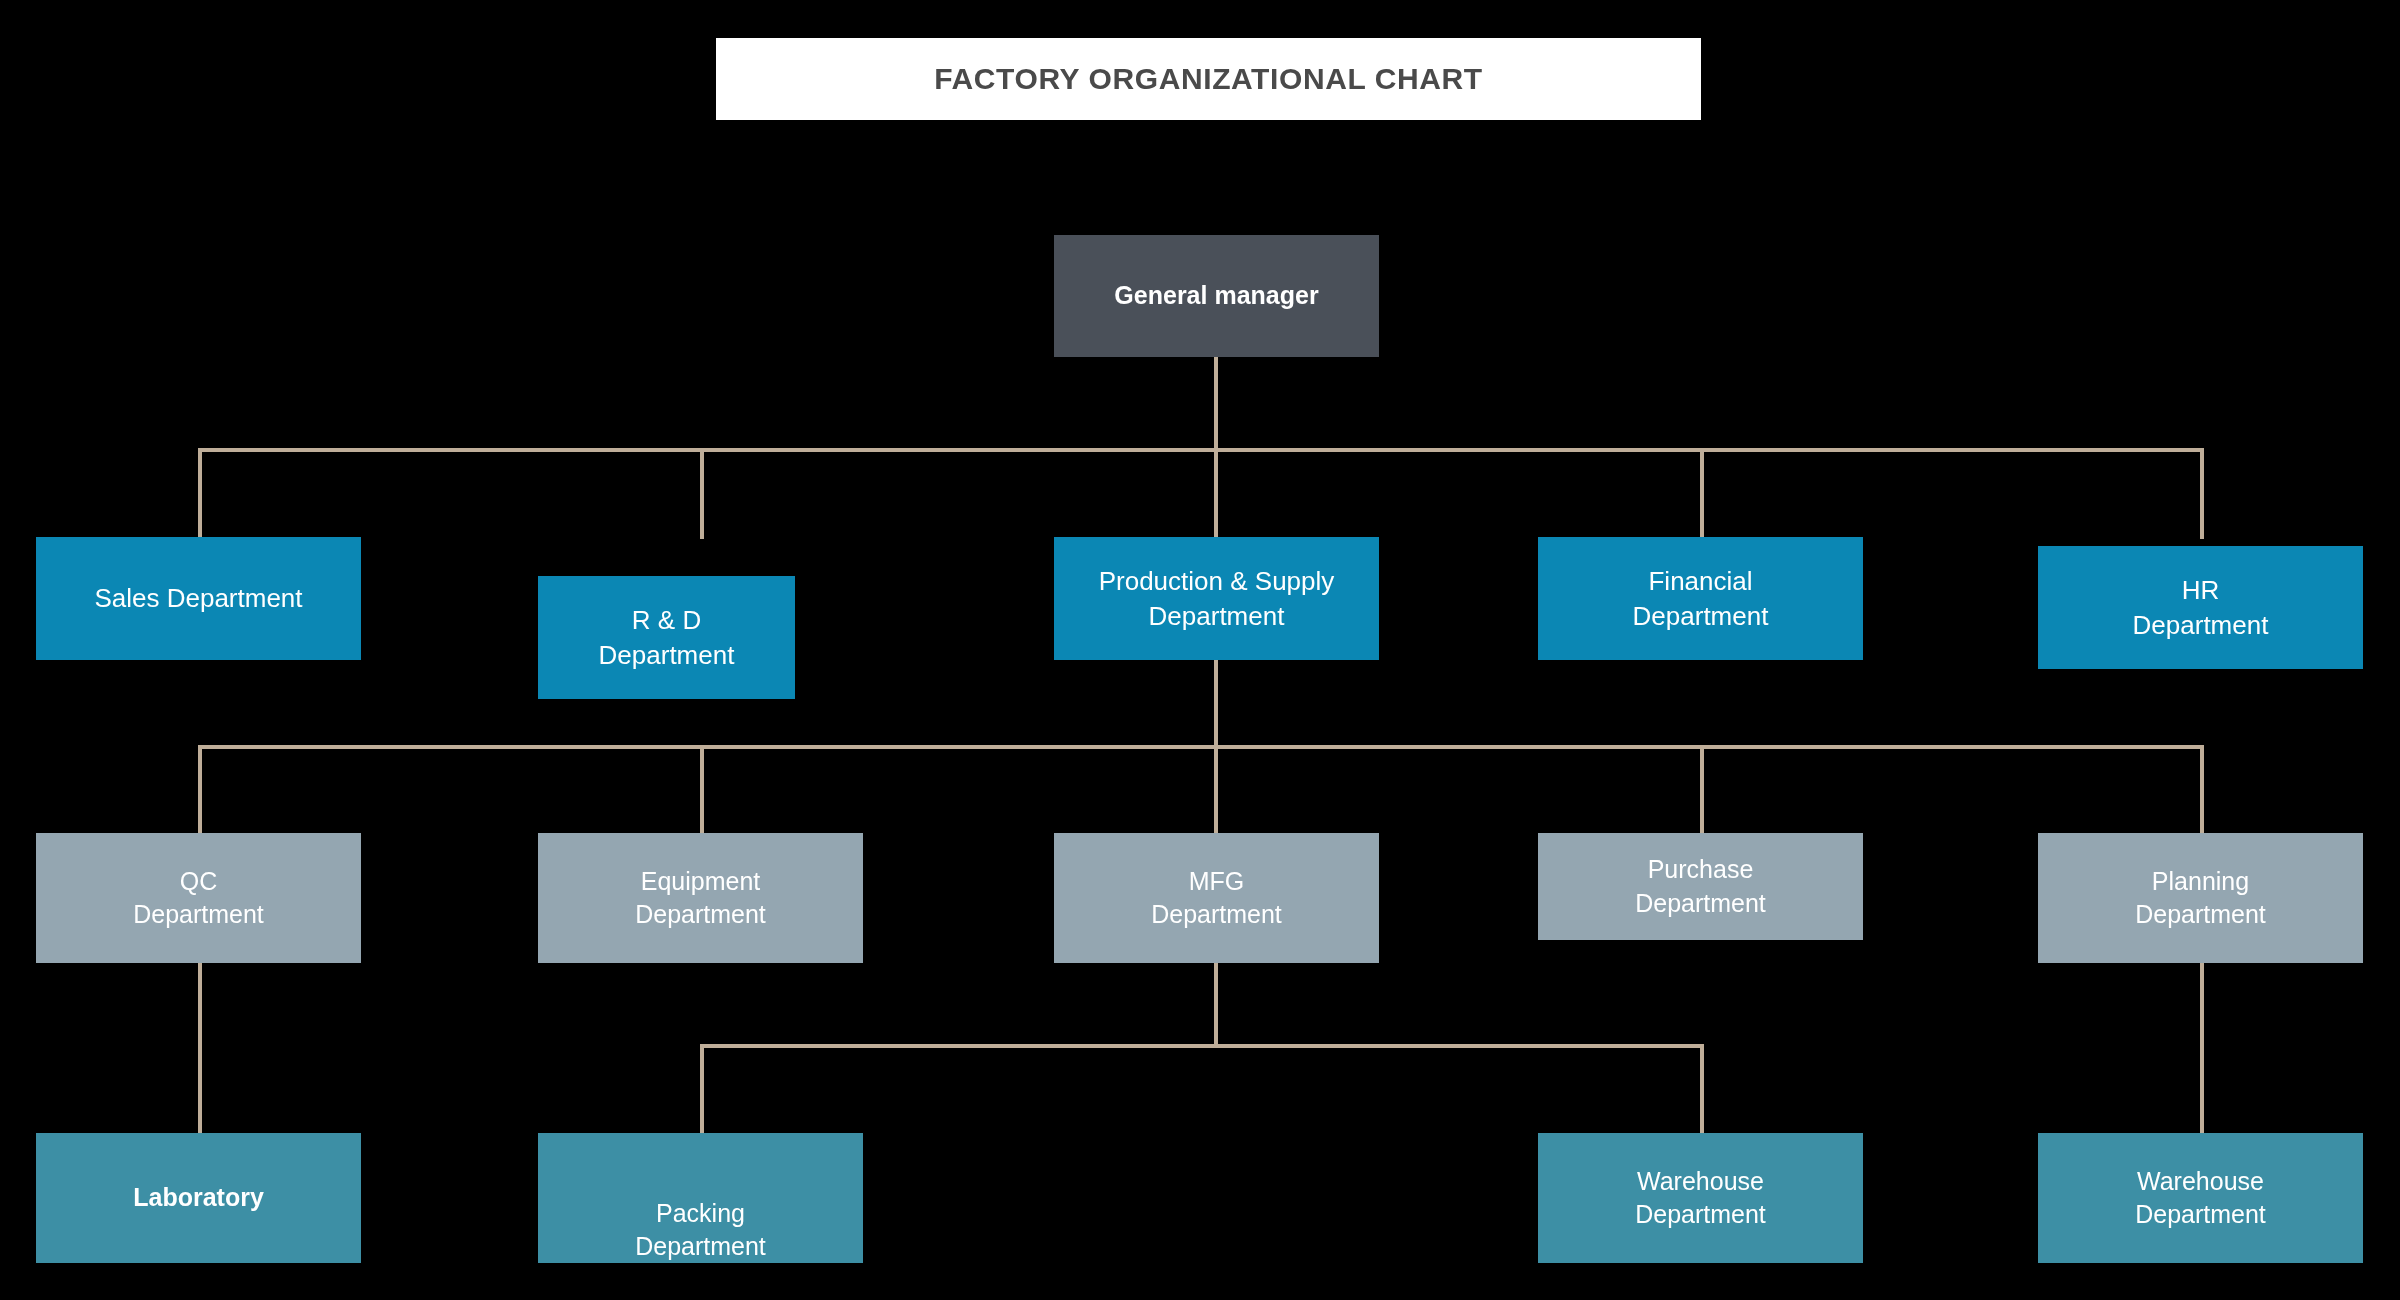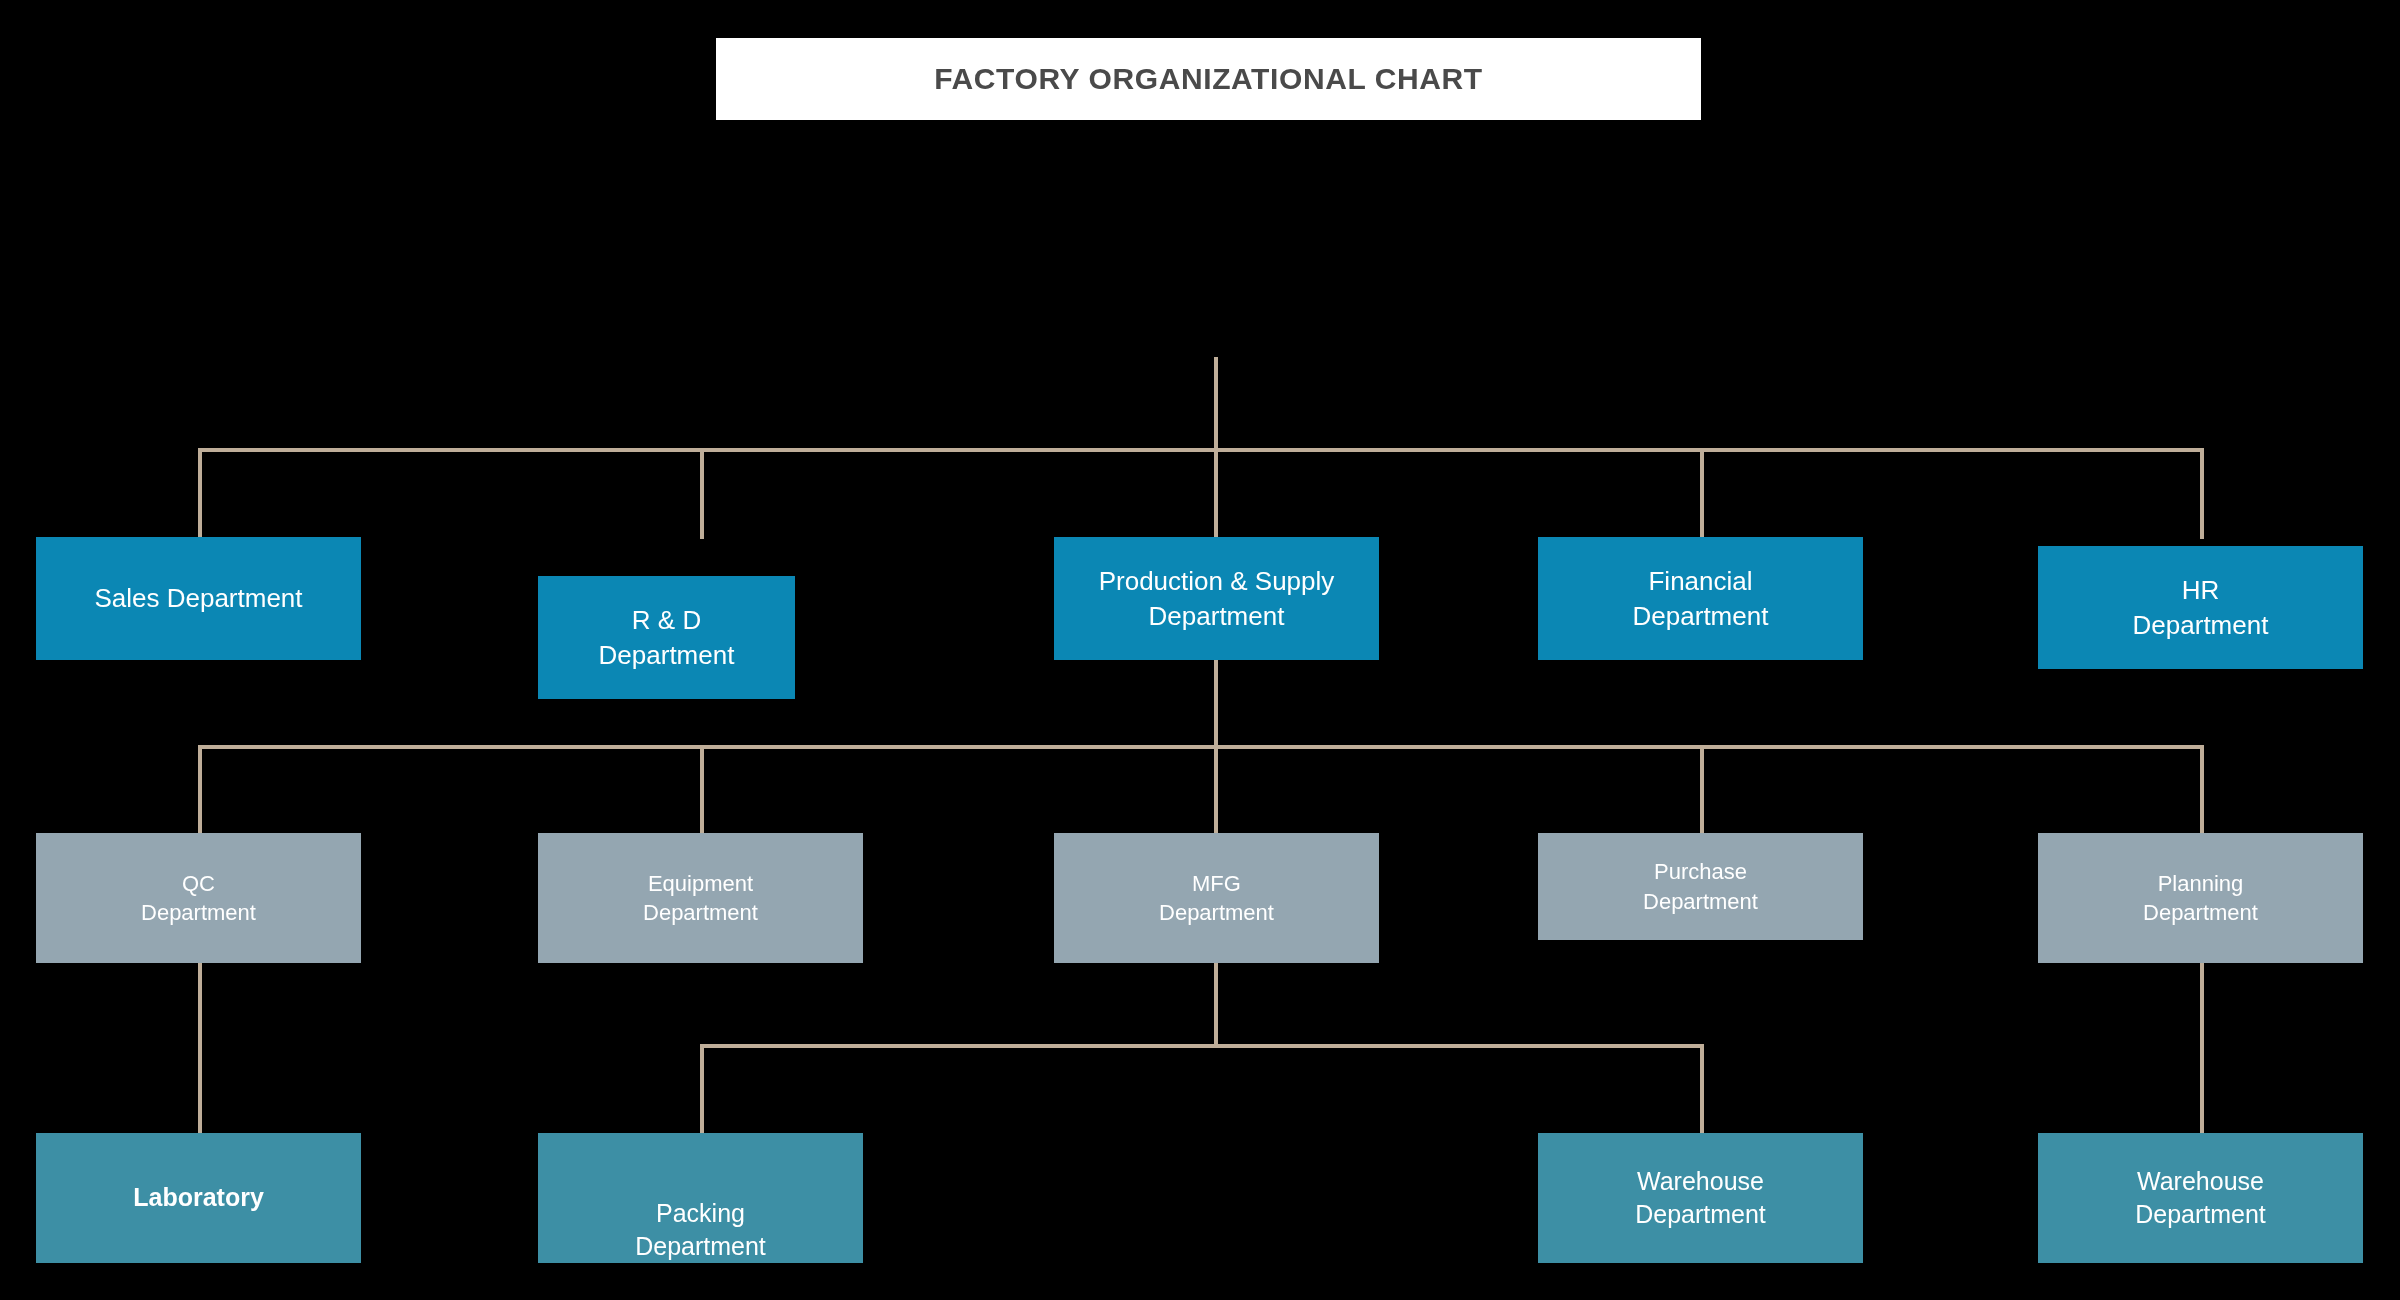--- a/index.html
+++ b/index.html
@@ -61,21 +61,21 @@
     font-size: 25px;
     font-weight: bold;
   }
   .node.lvl1 {
     background: #0b87b4;
     font-size: 26px;
     font-weight: normal;
   }
   .node.lvl2 {
     background: #94a6b1;
-    font-size: 22px;
+    font-size: 25px;
     font-weight: normal;
   }
   .node.lvl3 {
     background: #3d8fa5;
     font-size: 25px;
     font-weight: normal;
   }
   .node.bold-label {
     font-weight: bold;
   }
@@ -115,20 +115,23 @@
 
   <div class="conn v" style="left:198px; top:963px; height:170px;"></div>
 
   <div class="conn v" style="left:2200px; top:963px; height:170px;"></div>
 
   <div class="conn v" style="left:1214px; top:963px; height:85px;"></div>
   <div class="conn h" style="left:700px; top:1044px; width:1004px;"></div>
   <div class="conn v" style="left:700px;  top:1044px; height:89px;"></div>
   <div class="conn v" style="left:1700px; top:1044px; height:89px;"></div>
 
+  <div class="node root" style="left:1054px; top:235px; width:325px; height:122px;">
+    <span class="label">General manager</span>
+  </div>
 
   <div class="node lvl1" style="left:36px; top:537px; width:325px; height:123px;">
     <span class="label">Sales Department</span>
   </div>
   <div class="node lvl1" style="left:538px; top:537px; width:257px; height:123px;margin-top:39px;">
     <span class="label">R &amp; D
 Department</span>
   </div>
   <div class="node lvl1" style="left:1054px; top:537px; width:325px; height:123px;">
     <span class="label">Production &amp; Supply

